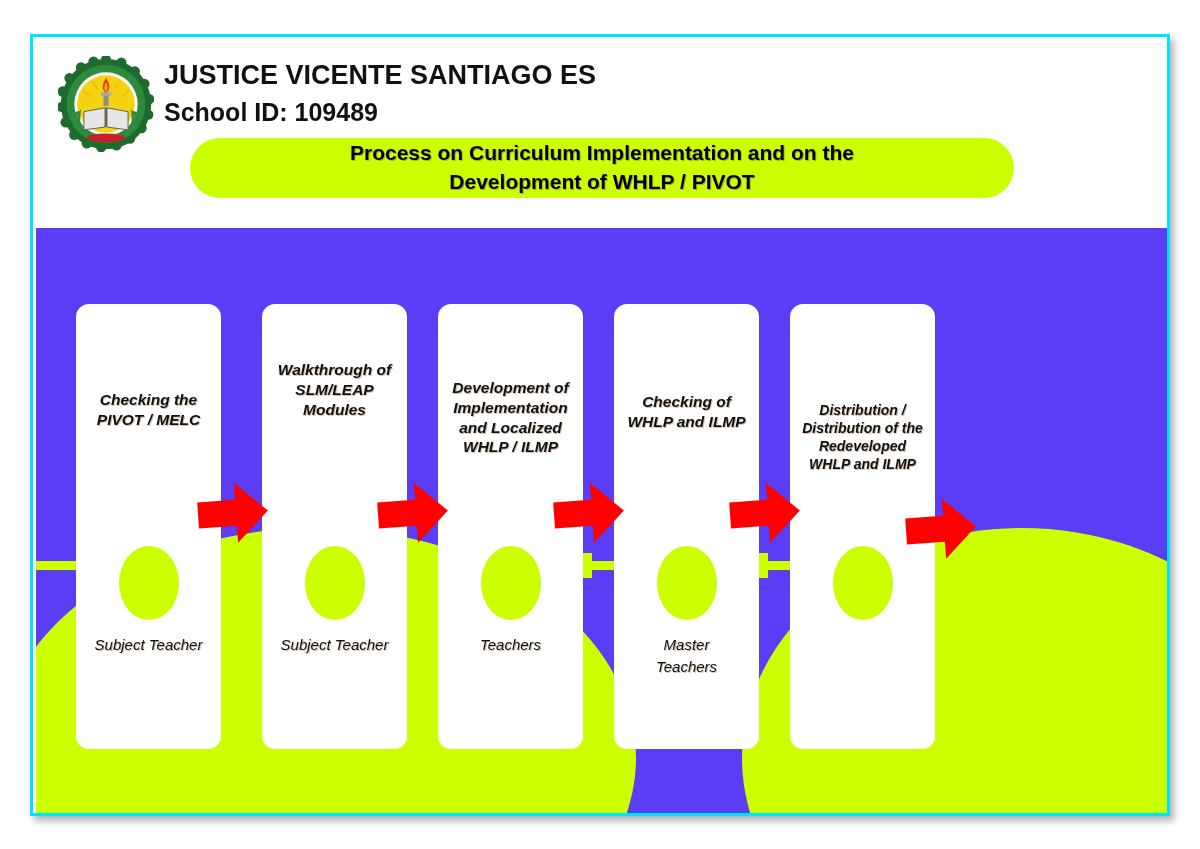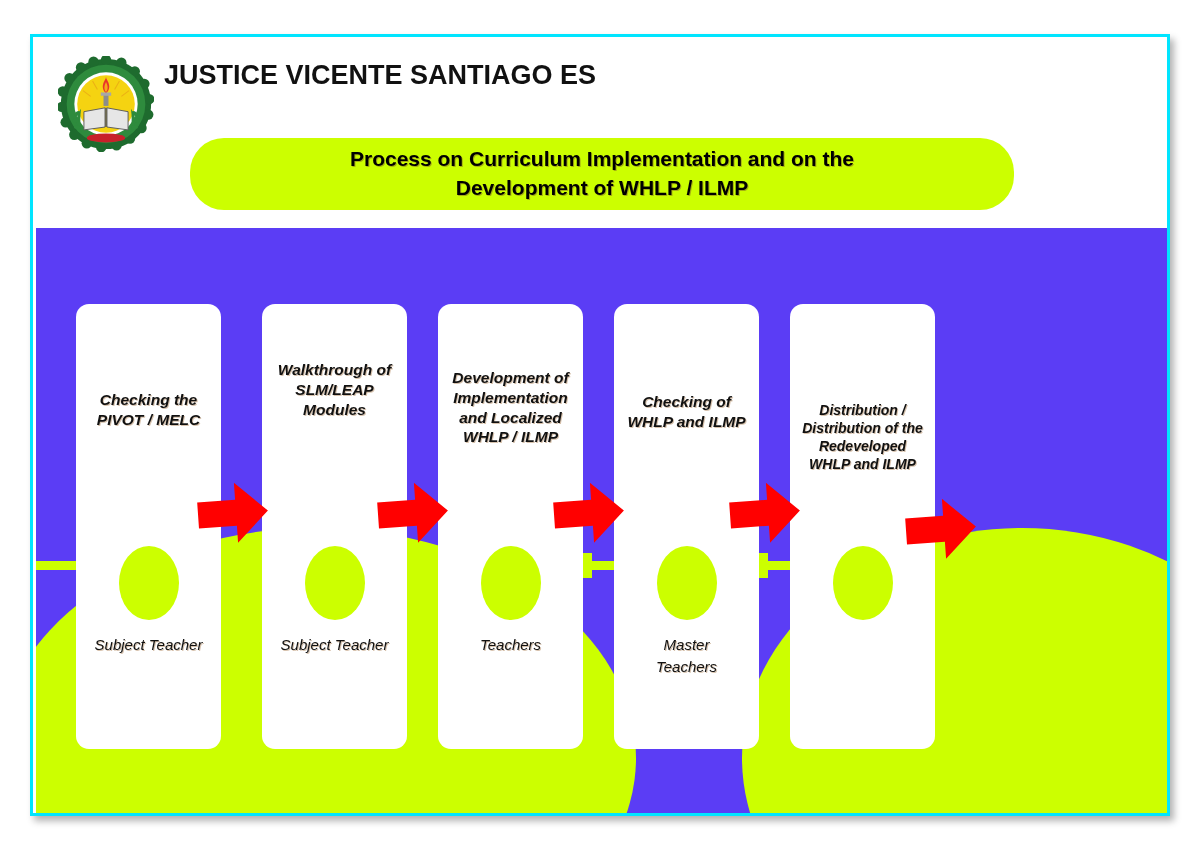--- a/index.html
+++ b/index.html
@@ -65,21 +65,21 @@
     white-space: nowrap;
   }
   #school-id-label { font-weight: 600; }
   #school-id-value { font-weight: 800; }
 
   #title-banner {
     position: absolute;
     left: 154px;
     top: 98px;
     width: 824px;
-    height: 72px;
+    height: 60px;
     background: #CCFF00;
     border-radius: 34px;
     display: flex;
     flex-direction: column;
     align-items: center;
     justify-content: center;
   }
   .title-line {
     font-size: 21px;
     font-weight: 800;
@@ -247,24 +247,28 @@
             <ellipse cx="80" cy="74" rx="3.4" ry="2.1" transform="rotate(-10 80 74)"></ellipse>
           </g>
 
           <path d="M31 82 Q50 92 69 82 Q50 88 31 82 Z" fill="#C8202A"></path>
           <ellipse cx="50" cy="85.4" rx="20" ry="4.6" fill="#C8202A"></ellipse>
         </svg>
       </div>
 
       <div id="school-name">JUSTICE VICENTE SANTIAGO ES</div>
 
+      <div id="school-id-row">
+        <span id="school-id-label">School ID:</span>
+        <span id="school-id-value">109489</span>
+      </div>
 
       <div id="title-banner">
         <div class="title-line">Process on Curriculum Implementation and on the</div>
-        <div class="title-line">Development of WHLP / ILMP</div>
+        <div class="title-line">Development of WHLP / PIVOT</div>
       </div>
     </div>
 
     <div id="stage">
 
       <div class="green-blob" id="green-blob-left"></div>
       <div class="green-blob" id="green-blob-right"></div>
 
       <div id="rail"></div>
       <div class="rail-node" style="left:42px"></div>
@@ -297,21 +301,21 @@
           <div>SLM/LEAP</div>
           <div>Modules</div>
         </div>
         <div class="card-oval"></div>
         <div class="card-role">
           <div>Subject Teacher</div>
         </div>
       </div>
 
       <div class="card" style="left:402px">
-        <div class="card-title" style="top:64px">
+        <div class="card-title" style="top:74px">
           <div>Development of</div>
           <div>Implementation</div>
           <div>and Localized</div>
           <div>WHLP / ILMP</div>
         </div>
         <div class="card-oval"></div>
         <div class="card-role">
           <div>Teachers</div>
         </div>
       </div>

